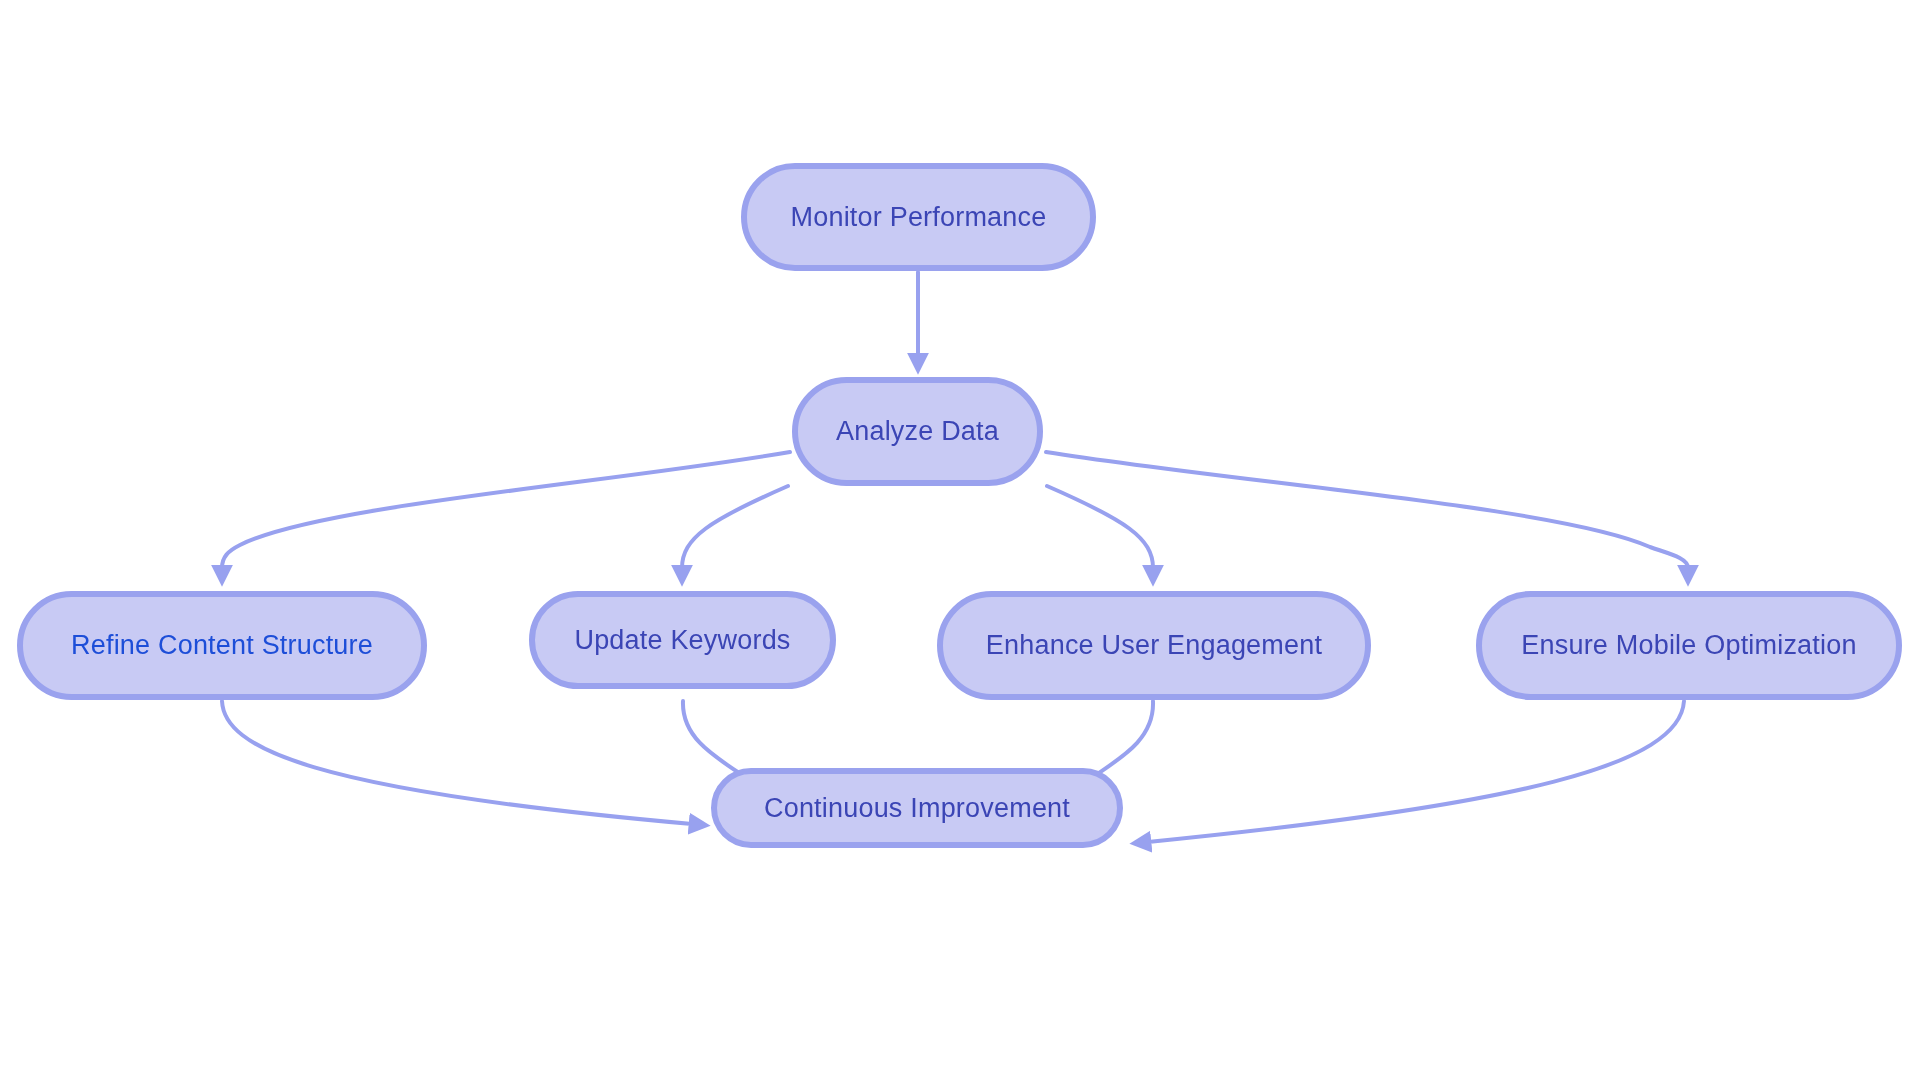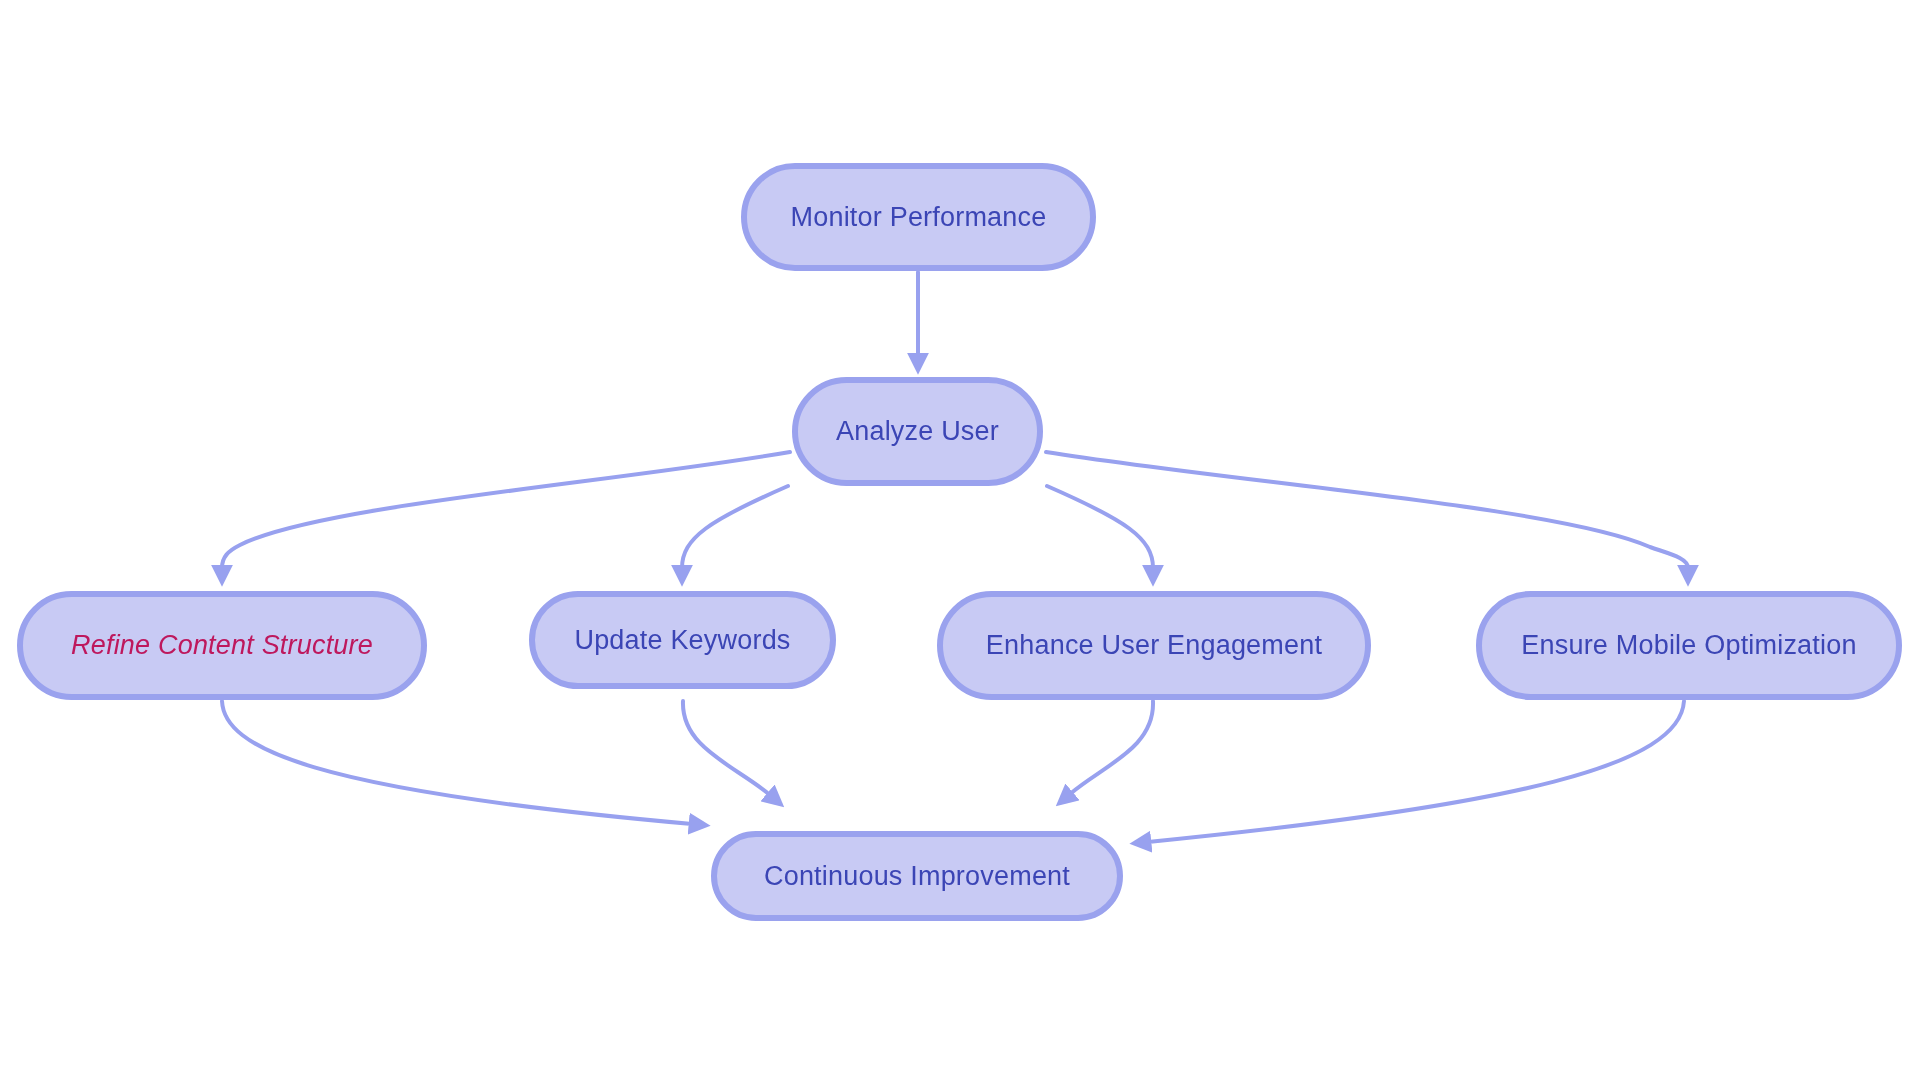--- a/index.html
+++ b/index.html
@@ -57,30 +57,30 @@
       <path d="M 222 701 C 224 748 310 790 692 824" stroke="#98a1ef" fill="none" stroke-width="4" stroke-linecap="round" marker-end="url(#arrowhead)"></path>
       <path d="M 683 701 C 681 748 736 766 770 795" stroke="#98a1ef" fill="none" stroke-width="4" stroke-linecap="round" marker-end="url(#arrowhead)"></path>
       <path d="M 1153 701 C 1155 748 1104 765 1070 794" stroke="#98a1ef" fill="none" stroke-width="4" stroke-linecap="round" marker-end="url(#arrowhead)"></path>
       <path d="M 1684 701 C 1680 765 1520 805 1148 842" stroke="#98a1ef" fill="none" stroke-width="4" stroke-linecap="round" marker-end="url(#arrowhead)"></path>
     </svg>
 
 <div class="node" style="left: 741px; top: 163px; width: 355px; height: 108px; background: rgb(200, 202, 244); border-color: rgb(154, 162, 238); color: rgb(59, 69, 181);">
       <span>Monitor Performance</span>
     </div>
     <div class="node" style="left: 792px; top: 377px; width: 251px; height: 109px; background: rgb(200, 202, 244); border-color: rgb(154, 162, 238); color: rgb(59, 69, 181);">
-      <span>Analyze User</span>
+      <span>Analyze Data</span>
     </div>
-    <div class="node" style="left: 17px; top: 591px; width: 410px; height: 109px; background: rgb(200, 202, 244); border-color: rgb(154, 162, 238); color: #be185d; font-style: italic;">
+    <div class="node" style="left: 17px; top: 591px; width: 410px; height: 109px; background: rgb(200, 202, 244); border-color: rgb(154, 162, 238); color: #1d4ed8;">
       <span>Refine Content Structure</span>
     </div>
     <div class="node" style="left: 529px; top: 591px; width: 307px; height: 98px; background: rgb(200, 202, 244); border-color: rgb(154, 162, 238); color: rgb(59, 69, 181);">
       <span>Update Keywords</span>
     </div>
     <div class="node" style="left: 1476px; top: 591px; width: 426px; height: 109px; background: rgb(200, 202, 244); border-color: rgb(154, 162, 238); color: rgb(59, 69, 181);">
       <span>Ensure Mobile Optimization</span>
     </div>
     <div class="node" style="left: 937px; top: 591px; width: 434px; height: 109px; background: rgb(200, 202, 244); border-color: rgb(154, 162, 238); color: rgb(59, 69, 181);">
       <span>Enhance User Engagement</span>
     </div>
-    <div class="node" style="left: 711px; top: 831px; width: 412px; height: 90px; background: rgb(200, 202, 244); border-color: rgb(154, 162, 238); color: rgb(59, 69, 181);">
+    <div class="node" style="left: 711px; top: 768px; width: 412px; height: 80px; background: rgb(200, 202, 244); border-color: rgb(154, 162, 238); color: rgb(59, 69, 181);">
       <span>Continuous Improvement</span>
     </div>
   </div>
 
 </body></html>

